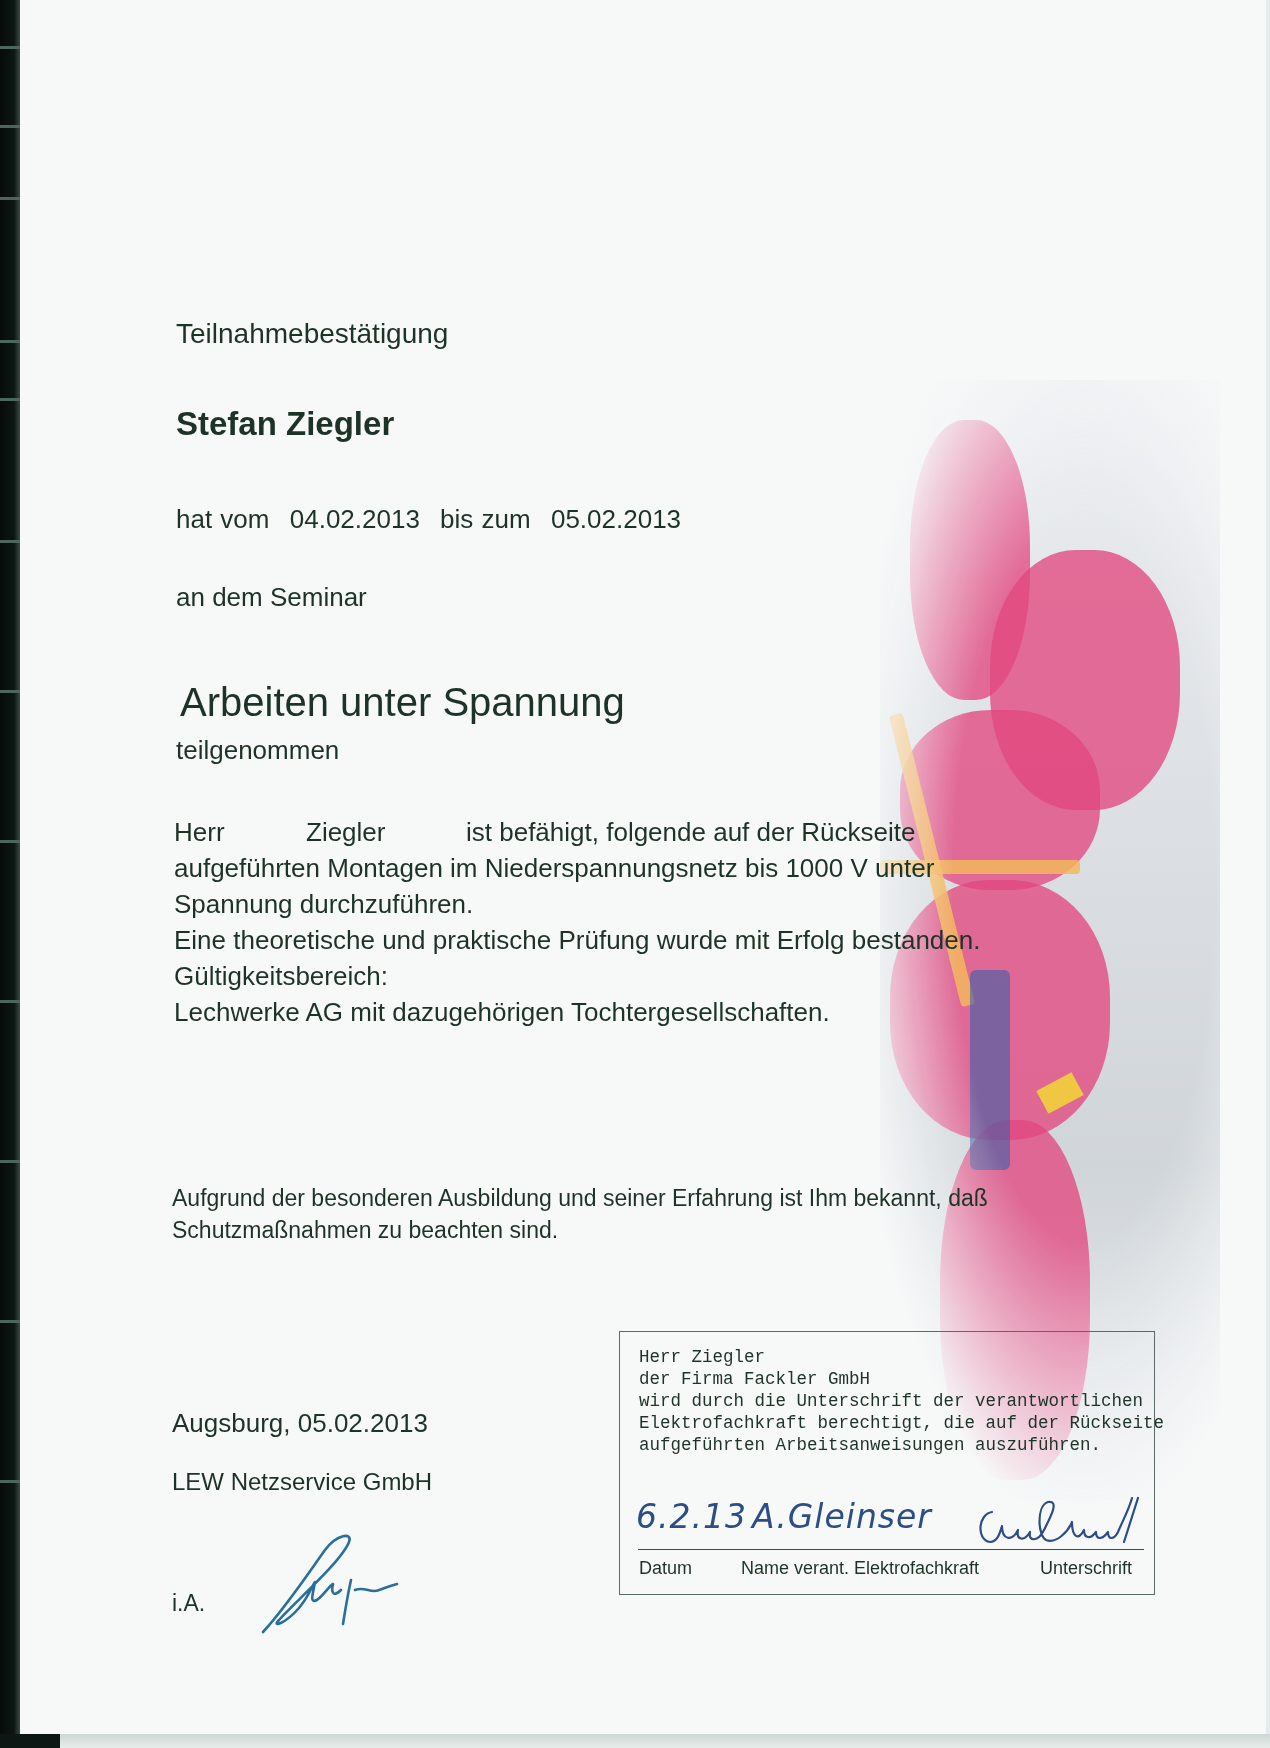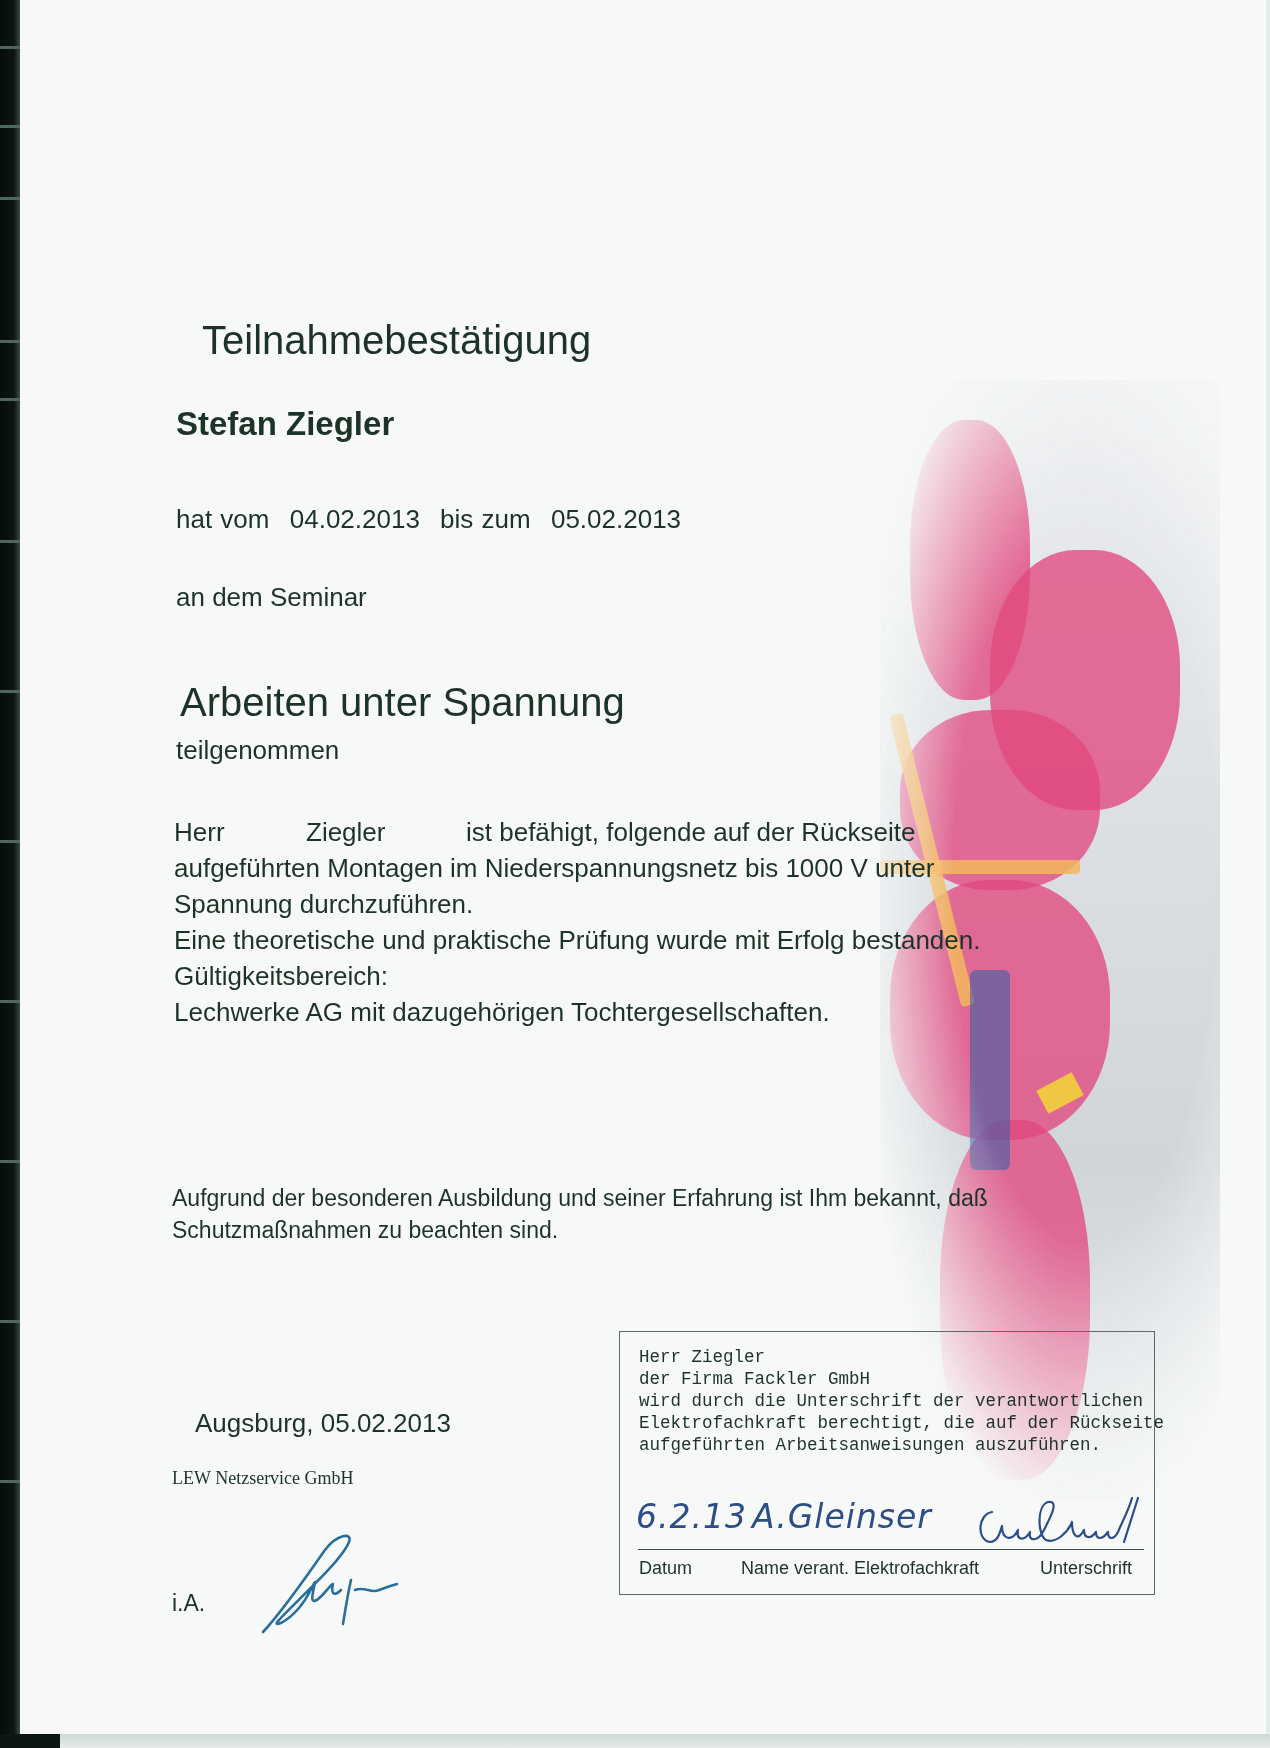--- a/index.html
+++ b/index.html
@@ -35,38 +35,38 @@
       position: absolute; inset: 0;
       background: linear-gradient(180deg, #e8eaee 0%, #d4d9de 40%, #c6ccd2 70%, #e0e4e8 100%);
       opacity: .8;
     }
     .photo .blob { position: absolute; border-radius: 45%; background: #e2487f; opacity: .78; }
     .photo .strap { position: absolute; background: #f3b85e; opacity: .85; border-radius: 4px; }
     .photo .blue { position: absolute; background: #3c5fa8; opacity: .6; border-radius: 6px; }
     .photo .tag { position: absolute; background: #f2d23a; opacity: .9; transform: rotate(-28deg); }
 
     .t { position: absolute; white-space: nowrap; }
-    .title { left: 176px; top: 318px; font-size: 40px; margin-left: 26px; }
+    .title { left: 176px; top: 318px; font-size: 28px; }
     .name { left: 176px; top: 405px; font-size: 33px; font-weight: bold; }
     .dates { left: 176px; top: 504px; font-size: 26px; word-spacing: 1px; text-align: right; }
     .dates span { margin-right: 12px; }
     .seminar-intro { left: 176px; top: 582px; font-size: 26px; }
     .seminar { left: 180px; top: 645px; font-size: 40px; font-weight: normal; margin-top: 35px; }
     .participated { left: 176px; top: 735px; font-size: 26px; }
 
     .qual { position: absolute; left: 174px; top: 814px; font-size: 26px; line-height: 36px; }
     .qual .line { white-space: nowrap; display: block; }
     .qual .herr { display: inline-block; width: 132px; }
     .qual .zname { display: inline-block; width: 160px; }
 
     .notice { position: absolute; left: 172px; top: 1182px; font-size: 23px; line-height: 32px; }
     .notice .line { white-space: nowrap; display: block; }
 
-    .place { left: 172px; top: 1408px; font-size: 26px; margin-left: 23px; }
-    .company { left: 172px; top: 1468px; font-size: 18px; font-family: Liberation Serif, serif; }
+    .place { left: 172px; top: 1408px; font-size: 26px; }
+    .company { left: 172px; top: 1468px; font-size: 24px; }
     .ia { left: 172px; top: 1590px; font-size: 23px; }
     .sig-left { position: absolute; left: 255px; top: 1528px; width: 150px; height: 110px; }
 
     .authbox {
       position: absolute; left: 619px; top: 1331px; width: 536px; height: 264px;
       border: 1.5px solid #5a6a66; box-sizing: border-box;
     }
     .authbox .lines { position: absolute; left: 19px; top: 14px; font-size: 17.5px; line-height: 22px; }
     .authbox .lines .line { display: block; white-space: nowrap; font-family: Liberation Mono, monospace; }
     .authbox .sign-line { position: absolute; left: 18px; right: 10px; top: 217px; height: 1px; background: #3e4d48; }

